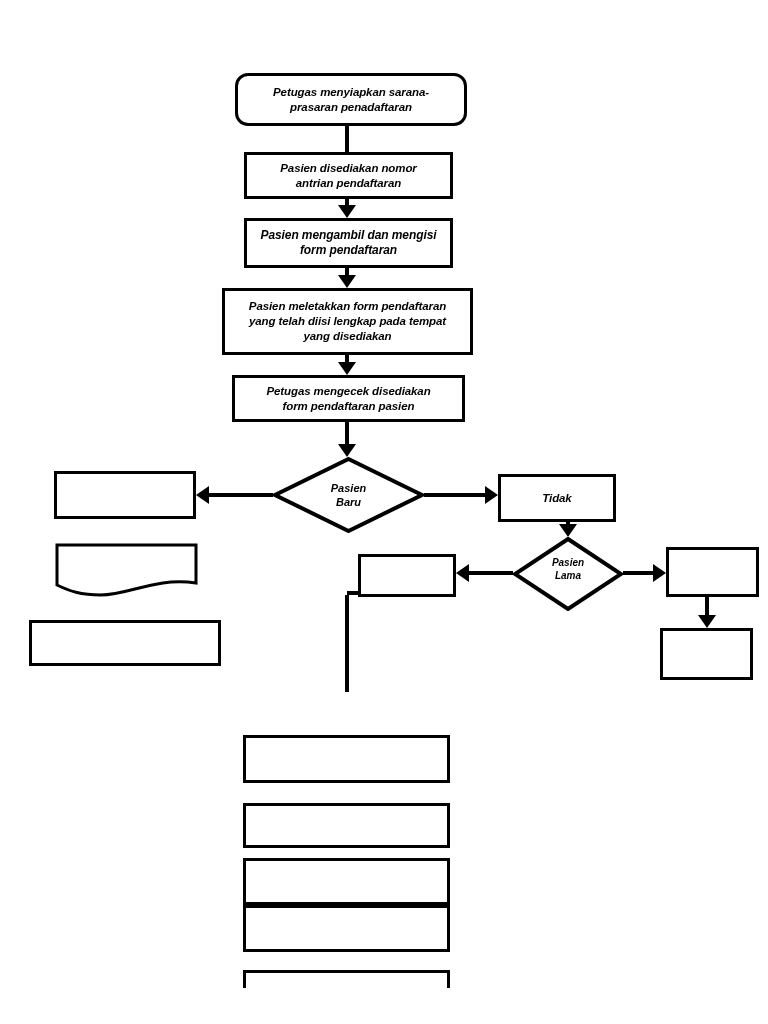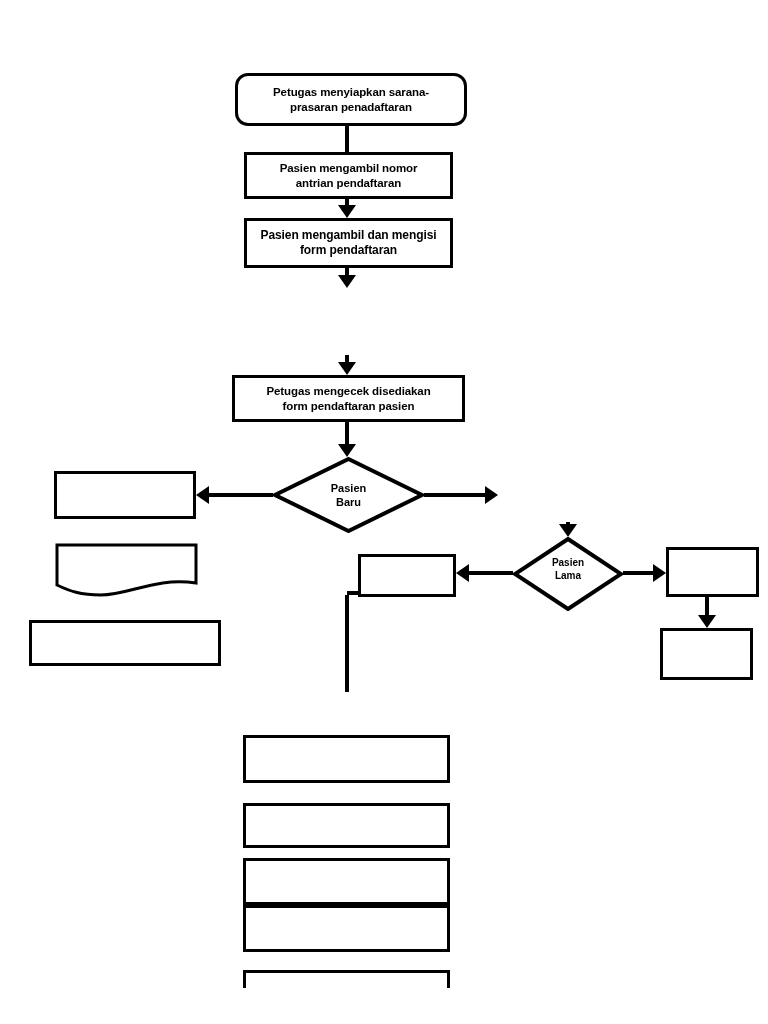--- a/index.html
+++ b/index.html
@@ -9,20 +9,21 @@
   }
   body {
     font-family: "Liberation Sans", sans-serif;
   }
   #flowchart-canvas {
     position: relative;
     width: 768px;
     height: 988px;
     background: #ffffff;
     overflow: hidden;
+    font-style: italic;
   }
   .node {
     position: absolute;
     box-sizing: border-box;
     background: #ffffff;
     border: 3px solid #000000;
     display: flex;
     align-items: center;
     justify-content: center;
     text-align: center;
@@ -133,41 +134,49 @@
     <div class="arrow-head arrow-right" style="left: 653px; top: 564px;"></div>
     <div class="conn-v" style="left: 705px; top: 597px; width: 4px; height: 20px; background: rgb(0, 0, 0);"></div>
     <div class="arrow-head arrow-down" style="left: 698px; top: 615px;"></div>
     <div class="conn-v" style="left: 345px; top: 595px; width: 4px; height: 97px; background: rgb(0, 0, 0);"></div>
     <div class="conn-h" style="left: 347px; top: 591px; width: 13px; height: 4px; background: rgb(0, 0, 0);"></div>
     <div class="node terminator" style="left: 235px; top: 73px; width: 232px; height: 53px; border-color: rgb(0, 0, 0);">
       <span class="node-label" style="font-size: 11.5px;">Petugas menyiapkan sarana-
 prasaran penadaftaran</span>
     </div>
     <div class="node process" style="left: 244px; top: 152px; width: 209px; height: 47px; border-color: rgb(0, 0, 0);">
-      <span class="node-label" style="font-size: 11.5px;">Pasien mengambil nomor
+      <span class="node-label" style="font-size: 11.5px;">Pasien disediakan nomor
 antrian pendaftaran</span>
     </div>
     <div class="node process" style="left: 244px; top: 218px; width: 209px; height: 50px; border-color: rgb(0, 0, 0);">
       <span class="node-label" style="font-size: 12px;">Pasien mengambil dan mengisi
 form pendaftaran</span>
+    </div>
+    <div class="node process" style="left: 222px; top: 288px; width: 251px; height: 67px; border-color: rgb(0, 0, 0);">
+      <span class="node-label" style="font-size: 11.5px;">Pasien meletakkan form pendaftaran
+yang telah diisi lengkap pada tempat
+yang disediakan</span>
     </div>
     <div class="node process" style="left: 232px; top: 375px; width: 233px; height: 47px; border-color: rgb(0, 0, 0);">
       <span class="node-label" style="font-size: 11.5px;">Petugas mengecek disediakan
 form pendaftaran pasien</span>
     </div>
     <div class="decision" style="left: 273px; top: 457px; width: 151px; height: 76px;">
       <svg viewBox="0 0 151 76" preserveAspectRatio="none">
         <polygon points="75.5,2 149,38 75.5,74 2,38" fill="#ffffff" stroke="#000000" stroke-width="4" stroke-linejoin="miter"></polygon>
       </svg>
       <div class="decision-label" style="font-size: 11px;">Pasien
 Baru</div>
     </div>
     <div class="node process node-empty" style="left: 54px; top: 471px; width: 142px; height: 48px; border-color: rgb(0, 0, 0);">
       <span class="node-label" style="font-size: 11.5px;"></span>
     </div>
+    <div class="node process" style="left: 498px; top: 474px; width: 118px; height: 48px; border-color: rgb(0, 0, 0);">
+      <span class="node-label" style="font-size: 11.5px;">Tidak</span>
+    </div>
     <div class="document" style="left: 55px; top: 543px; width: 143px; height: 54px;">
       <svg viewBox="0 0 143 54" preserveAspectRatio="none">
         <path d="M2,2 L141,2 L141,40 C100.1,34 74.36,52 45.76,52 C25.74,52 14.3,48 2,42 Z" fill="#ffffff" stroke="#000000" stroke-width="3" stroke-linejoin="miter"></path>
       </svg>
     </div>
     <div class="node process node-empty" style="left: 29px; top: 620px; width: 192px; height: 46px; border-color: rgb(0, 0, 0);">
       <span class="node-label" style="font-size: 11.5px;"></span>
     </div>
     <div class="node process node-empty" style="left: 358px; top: 554px; width: 98px; height: 43px; border-color: rgb(0, 0, 0);">
       <span class="node-label" style="font-size: 11.5px;"></span>

